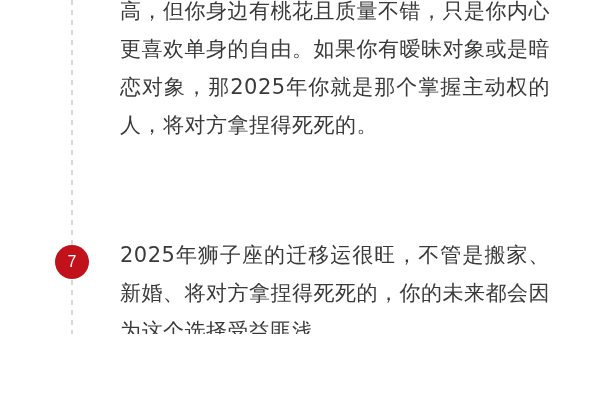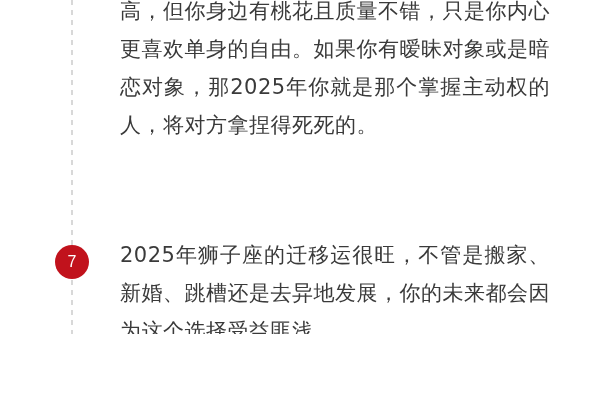--- a/index.html
+++ b/index.html
@@ -80,15 +80,15 @@
 <div class="page">
 
   <div class="gutter-left"></div>
 
   <div class="timeline"></div>
 
   <div class="para para-top">高，但你身边有桃花且质量不错，只是你内心更喜欢单身的自由。如果你有暧昧对象或是暗恋对象，那2025年你就是那个掌握主动权的人，将对方拿捏得死死的。</div>
 
   <div class="marker">7</div>
 
-  <div class="para para-second">2025年狮子座的迁移运很旺，不管是搬家、新婚、跳槽还是去异地发展，你的未来都会因为这个选择受益匪浅。</div>
+  <div class="para para-second">2025年狮子座的迁移运很旺，不管是搬家、新婚、将对方拿捏得死死的，你的未来都会因为这个选择受益匪浅。</div>
 
 </div>
 
 </body></html>

